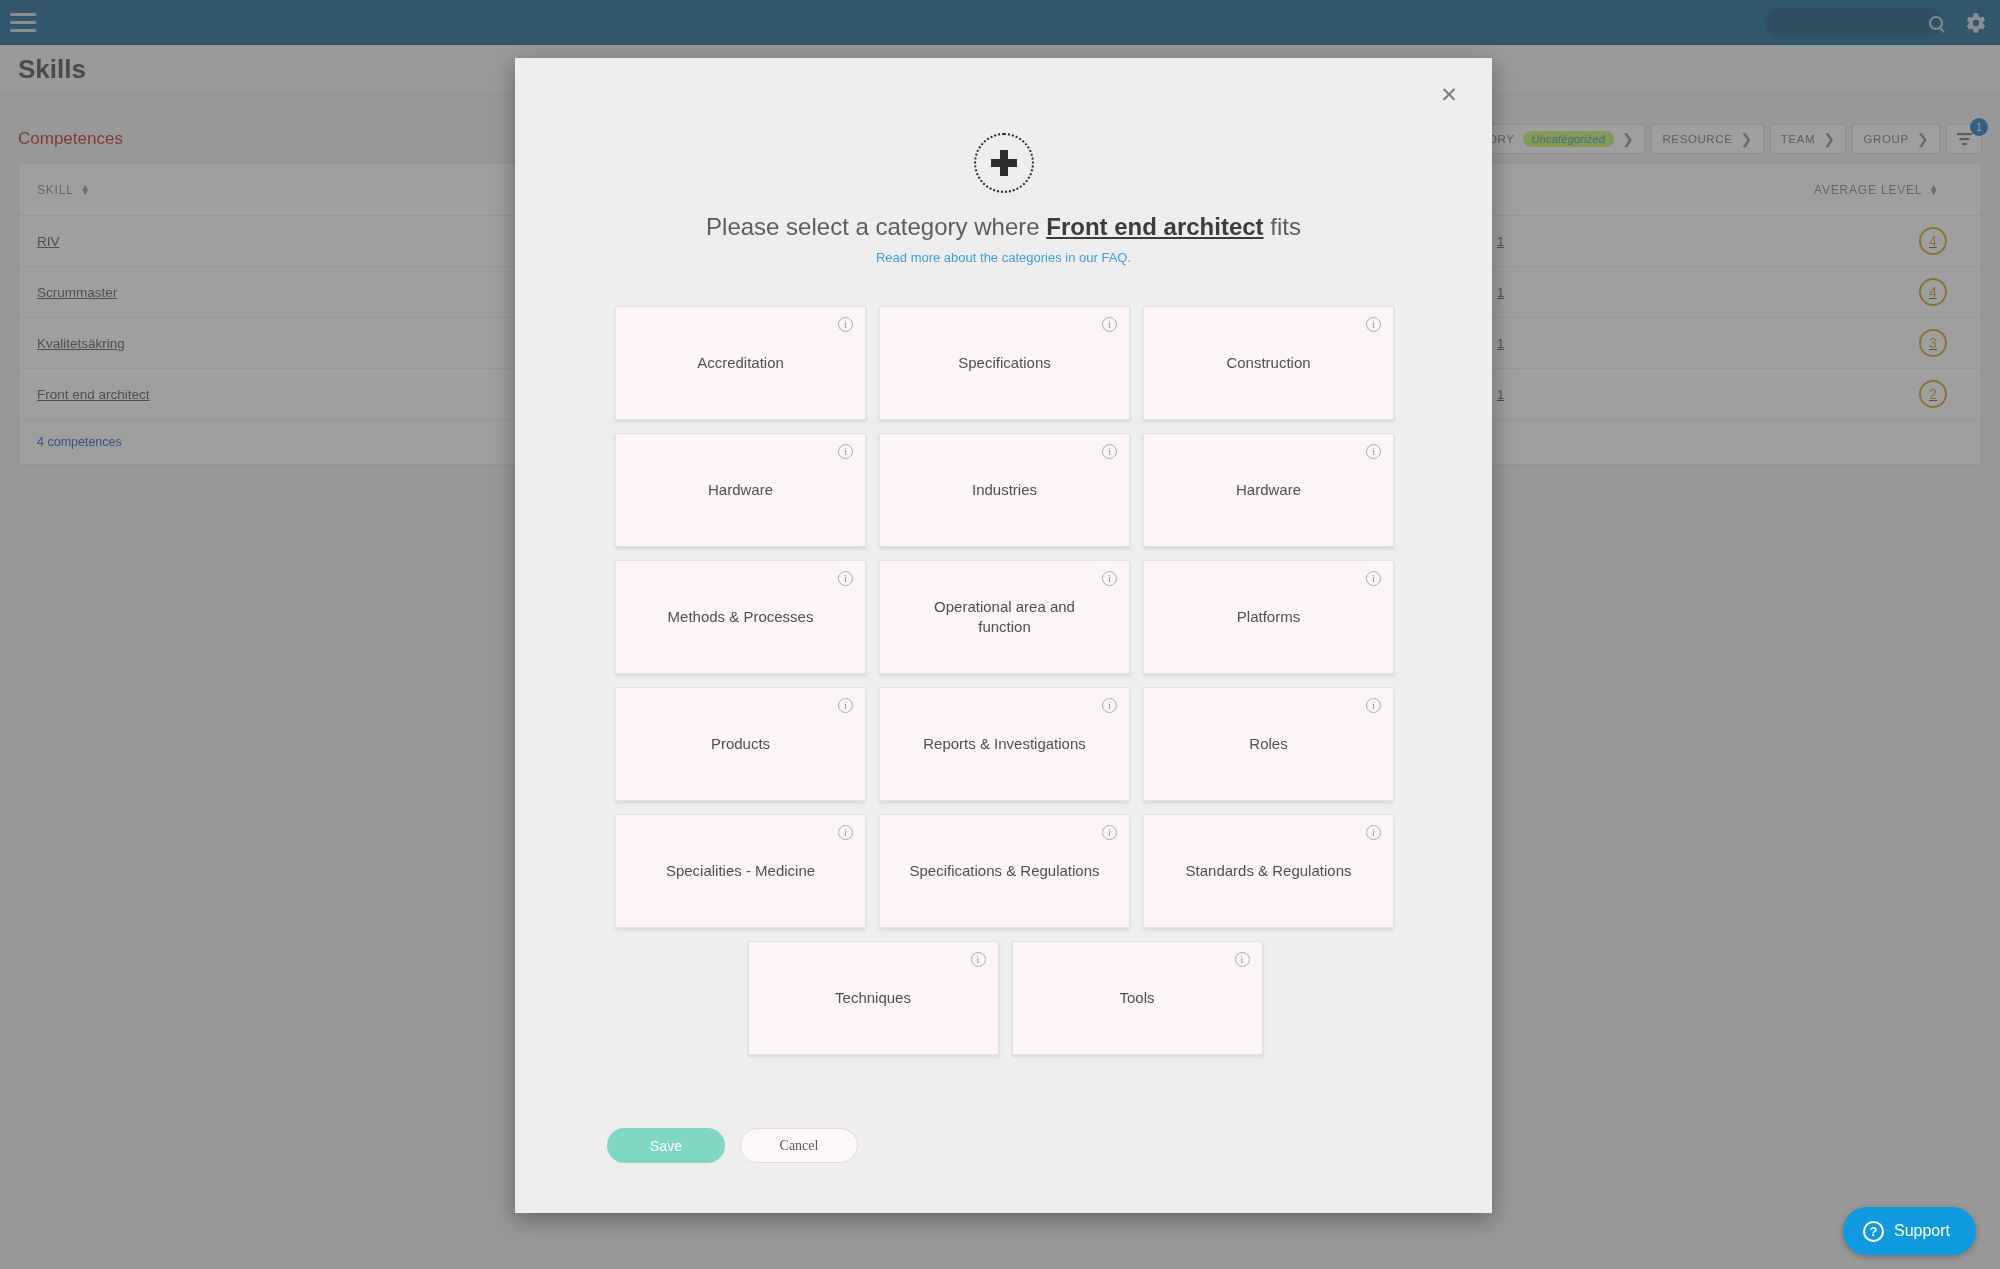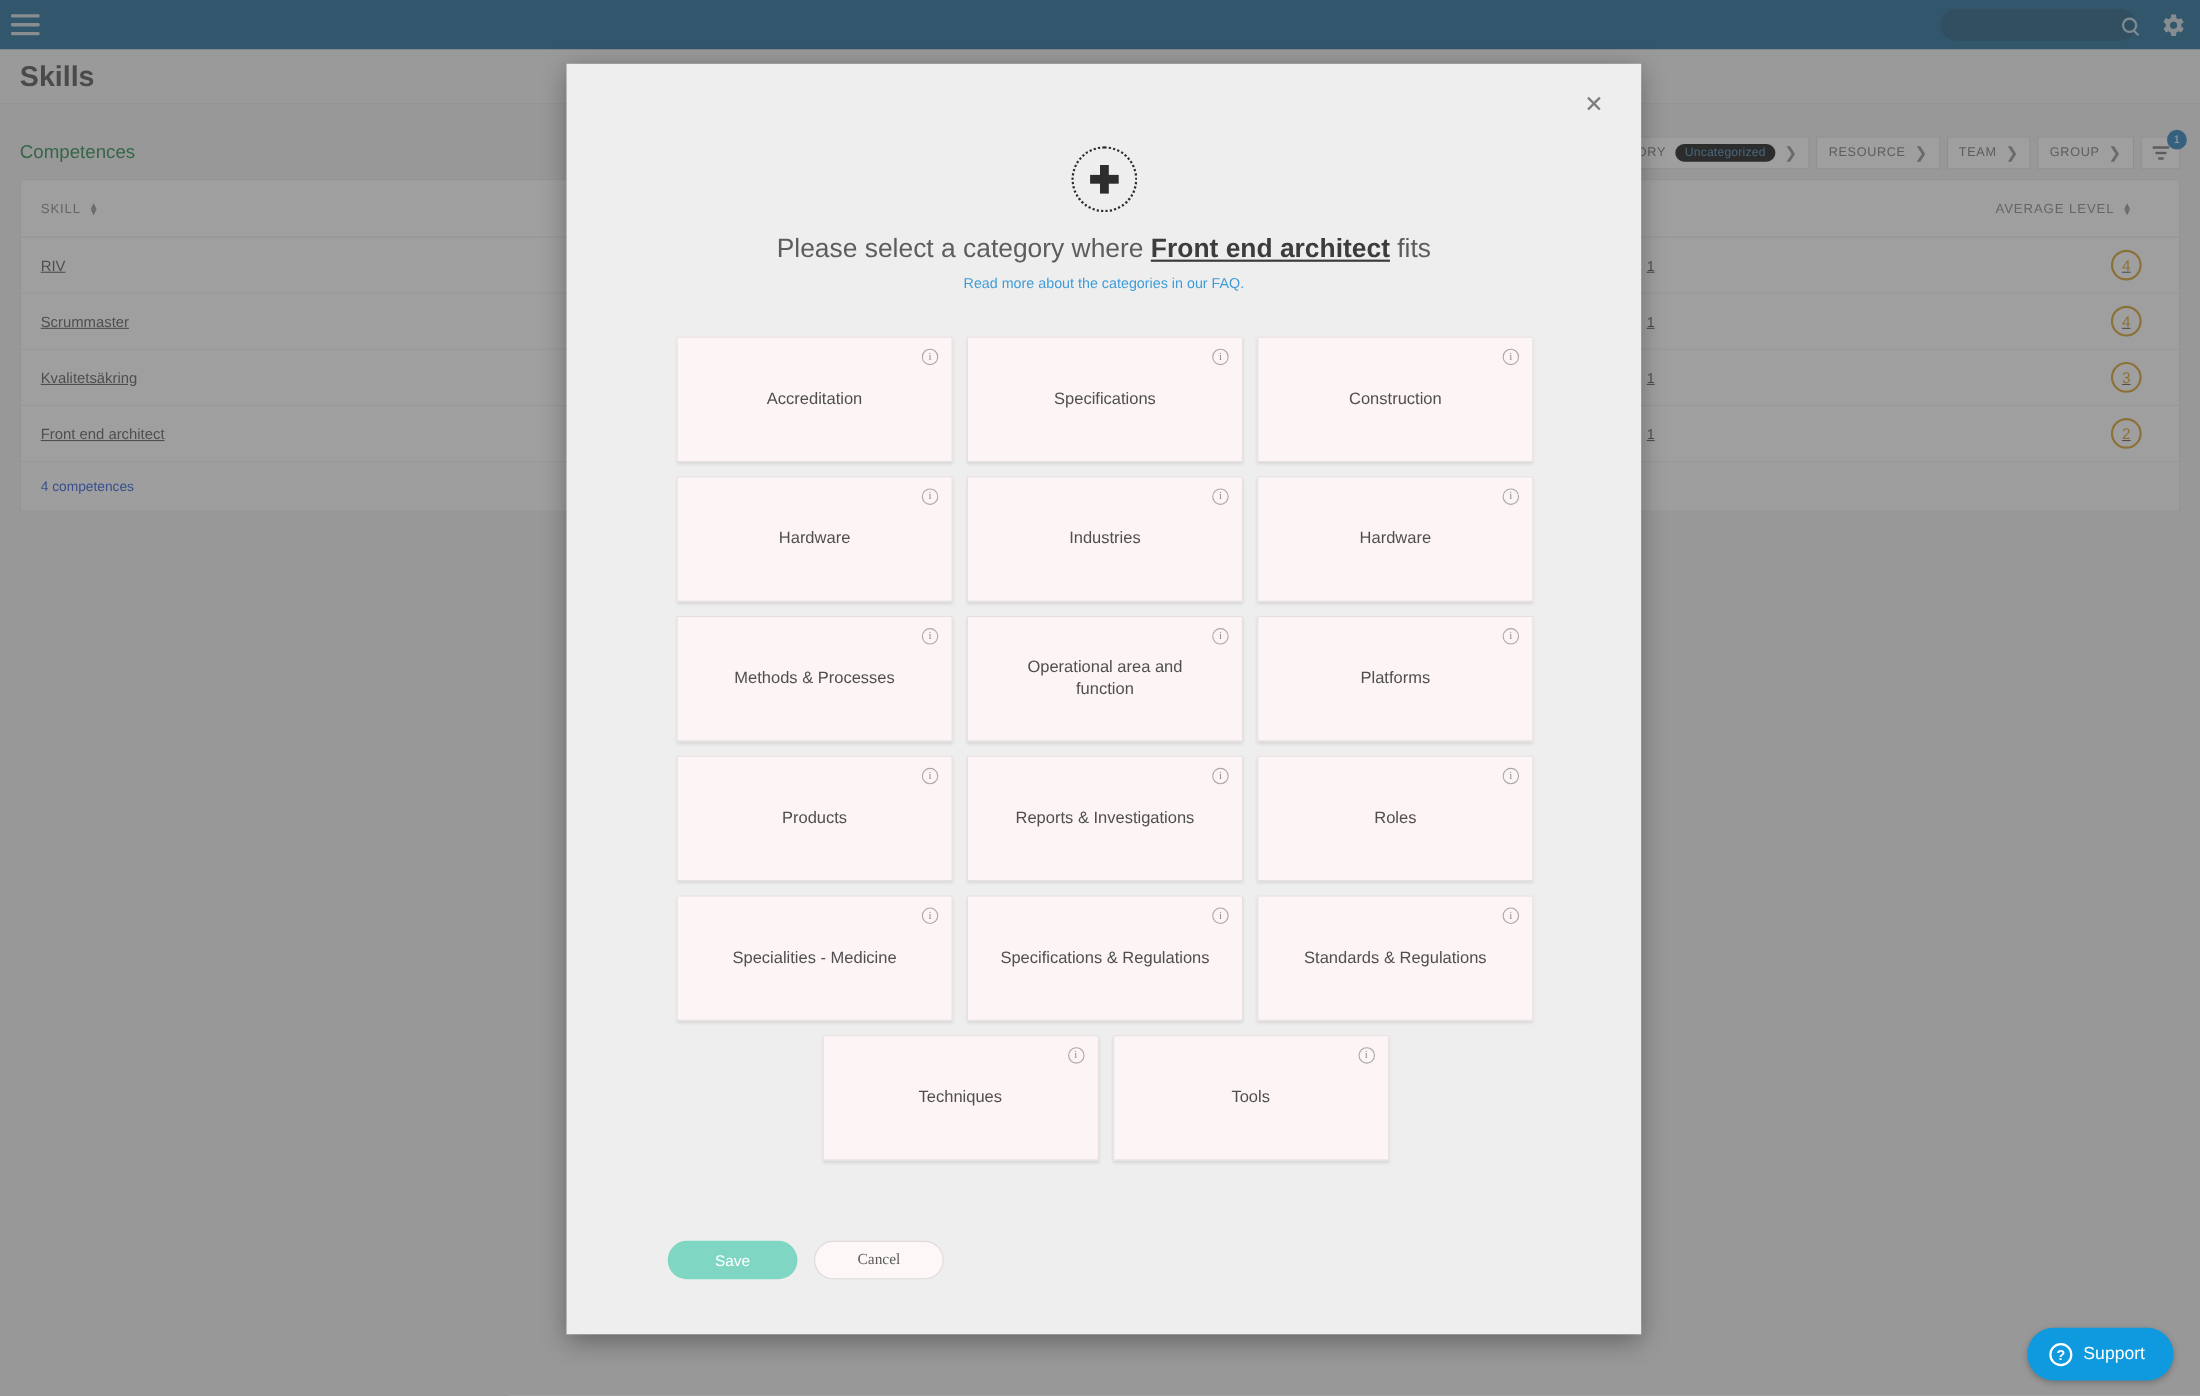--- a/index.html
+++ b/index.html
@@ -62,31 +62,31 @@
 
   #content-area {
     position: absolute; top: 95px; left: 0; width: 2000px; height: 1174px;
     background: #f0f0f0;
   }
 
   #section-head {
     position: absolute; top: 24px; left: 18px; right: 18px; height: 40px;
     display: flex; align-items: center; justify-content: space-between;
   }
-  #section-title { font-size: 17px; color: #15803d; }
+  #section-title { font-size: 17px; color: #b91c1c; }
 
   #filter-chips { display: flex; align-items: center; gap: 6px; }
   .filter-chip {
     height: 30px; background: #ffffff; border: 1px solid #dcdcdc;
     display: flex; align-items: center; gap: 8px; padding: 0 10px;
     font-size: 11.5px; letter-spacing: .6px; color: #6d6d6d; cursor: pointer;
   }
   .chip-tag {
-    background: #000000; color: #3f86b5; border-radius: 10px;
-    padding: 2px 9px; font-size: 11px; letter-spacing: .2px;
+    background: #bef264; color: #3f86b5; border-radius: 10px;
+    padding: 2px 9px; font-size: 11px; letter-spacing: .2px; font-style: italic;
   }
   .chevron { color: #8a8a8a; font-size: 14px; }
   #filter-toggle {
     position: relative; width: 36px; height: 30px; background: #fff;
     border: 1px solid #dcdcdc; display: flex; align-items: center;
     justify-content: center; cursor: pointer;
   }
   #filter-badge {
     position: absolute; top: -7px; right: -7px; width: 18px; height: 18px;
     background: #1477b8; color: #fff; border-radius: 50%;

